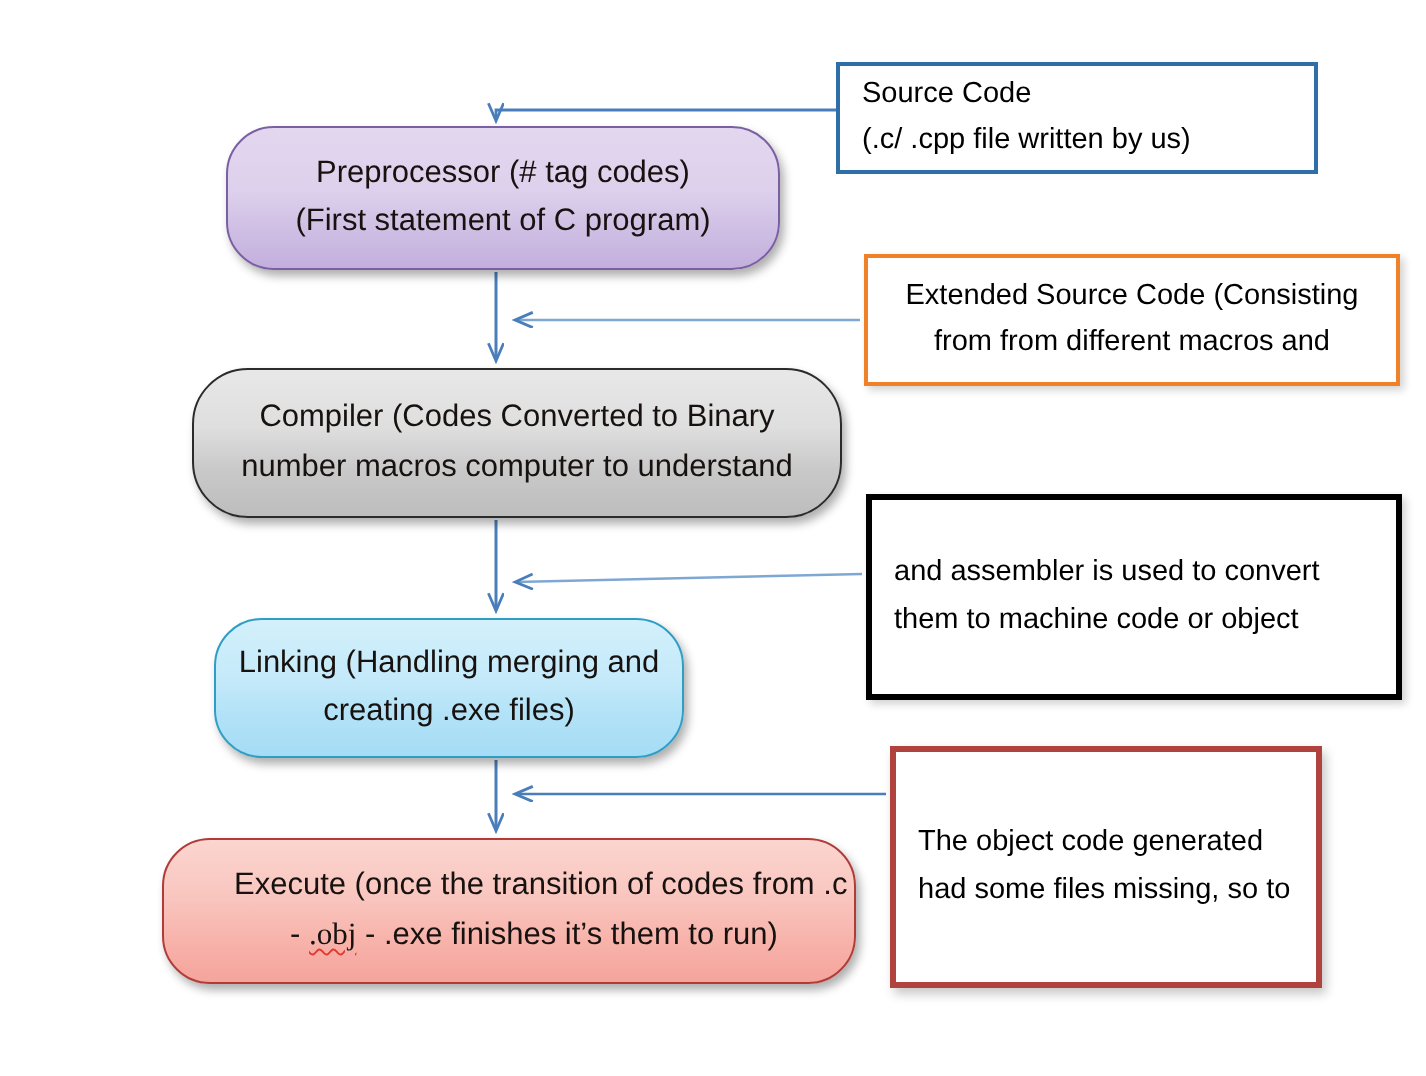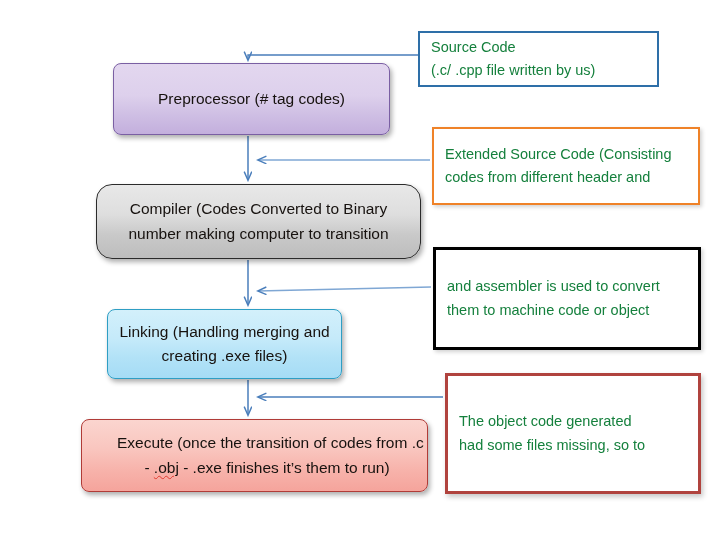--- a/index.html
+++ b/index.html
@@ -26,94 +26,96 @@
   #connectors {
     position: absolute;
     left: 0; top: 0;
     width: 713px; height: 538px;
     pointer-events: none;
   }
   
   .node {
     position: absolute;
     box-sizing: border-box;
-    border-radius: 8px;
+    border-radius: 24px;
     display: flex;
     align-items: center;
     justify-content: center;
     text-align: center;
     color: #17120f;
     font-size: 15.5px;
     line-height: 1.55;
     padding: 4px 10px;
     box-shadow: 2px 3px 5px rgba(0,0,0,0.32);
   }
   .node .txt { display: block; width: 100%; }
   .node .txt .l { display: block; white-space: nowrap; }
 
   #node-preprocessor {
     left: 113px; top: 63px; width: 277px; height: 72px;
     border: 1.4px solid #7a5fa3;
     background: linear-gradient(180deg,#e3d7ef 0%, #ddd0ec 45%, #cfbfe4 72%, #c3afdd 100%);
   }
   #node-compiler {
     left: 96px; top: 184px; width: 325px; height: 75px;
-    border-radius: 16px;
+    border-radius: 28px;
     border: 1.6px solid #2b2b2b;
     background: linear-gradient(180deg,#e8e8e8 0%, #dedede 40%, #c9c9c9 68%, #bdbdbd 100%);
   }
   #node-linking {
     left: 107px; top: 309px; width: 235px; height: 70px;
     border: 1.5px solid #2e9ec4;
     background: linear-gradient(180deg,#d3f0fb 0%, #c5eafa 42%, #b2e2f7 70%, #a5dcf5 100%);
   }
   #node-execute {
     left: 81px; top: 419px; width: 347px; height: 73px;
     border: 1.7px solid #b03b37;
     background: linear-gradient(180deg,#fbd5cf 0%, #f9c6bf 40%, #f7b2aa 72%, #f5a49c 100%);
     padding-left: 35px;
   }
   .sp-underline {
     text-decoration: underline;
     text-decoration-style: wavy;
     text-decoration-color: #e03a2f;
     text-decoration-thickness: 1px;
     text-underline-offset: 2px;
+    font-family: Liberation Serif, serif;
   }
   
   .note {
     position: absolute;
     box-sizing: border-box;
     background: #ffffff;
-    color: #15803d;
+    color: #000000;
     font-size: 14.5px;
     line-height: 1.62;
     padding: 6px 11px;
     display: flex;
     flex-direction: column;
     justify-content: center;
   }
   .note .l { display: block; white-space: nowrap; }
 
   #note-source {
     left: 418px; top: 31px; width: 241px; height: 56px;
     border: 2.4px solid #2e6fa8;
   }
   #note-extended {
-    left: 432px; top: 127px; width: 268px; height: 78px;
+    left: 432px; top: 127px; width: 268px; height: 66px;
     border: 2.6px solid #ef8228;
     box-shadow: 2px 2px 4px rgba(0,0,0,0.18);
+    align-items: center;
   }
   #note-assembly {
     left: 433px; top: 247px; width: 268px; height: 103px;
     border: 3px solid #000000;
     box-shadow: 2px 2px 4px rgba(0,0,0,0.18);
   }
   #note-object {
-    left: 445px; top: 373px; width: 256px; height: 121px;
+    left: 445px; top: 373px; width: 216px; height: 121px;
     border: 3px solid #b0433e;
     box-shadow: 2px 3px 5px rgba(0,0,0,0.22);
   }
 </style>
 </head>
 <body>
 
 <div id="canvas">
 
   <svg id="connectors" viewBox="0 0 713 538" width="713" height="538">
@@ -148,27 +150,28 @@
     </g>
 
     <g>
       <path d="M443,397 L258,397" fill="none" stroke="#4a7ebb" stroke-width="1.3" marker-end="url(#ah)"></path>
     </g>
   </svg>
 
   <div class="node" id="node-preprocessor">
     <span class="txt">
       <span class="l">Preprocessor (# tag codes)</span>
+      <span class="l">(First statement of C program)</span>
     </span>
   </div>
 
   <div class="node" id="node-compiler">
     <span class="txt">
       <span class="l">Compiler (Codes Converted to Binary</span>
-      <span class="l">number making computer to transition</span>
+      <span class="l">number macros computer to understand</span>
     </span>
   </div>
 
   <div class="node" id="node-linking">
     <span class="txt">
       <span class="l">Linking (Handling merging and</span>
       <span class="l">creating .exe files)</span>
     </span>
   </div>
 
@@ -179,21 +182,21 @@
     </span>
   </div>
 
   <div class="note" id="note-source">
     <span class="l">Source Code</span>
     <span class="l">(.c/ .cpp file written by us)</span>
   </div>
 
   <div class="note" id="note-extended">
     <span class="l">Extended Source Code (Consisting</span>
-    <span class="l">codes from different header and</span>
+    <span class="l">from from different macros and</span>
   </div>
 
   <div class="note" id="note-assembly">
     <span class="l">and assembler is used to convert</span>
     <span class="l">them to machine code or object</span>
   </div>
 
   <div class="note" id="note-object">
     <span class="l">The object code generated</span>
     <span class="l">had some files missing, so to</span>

